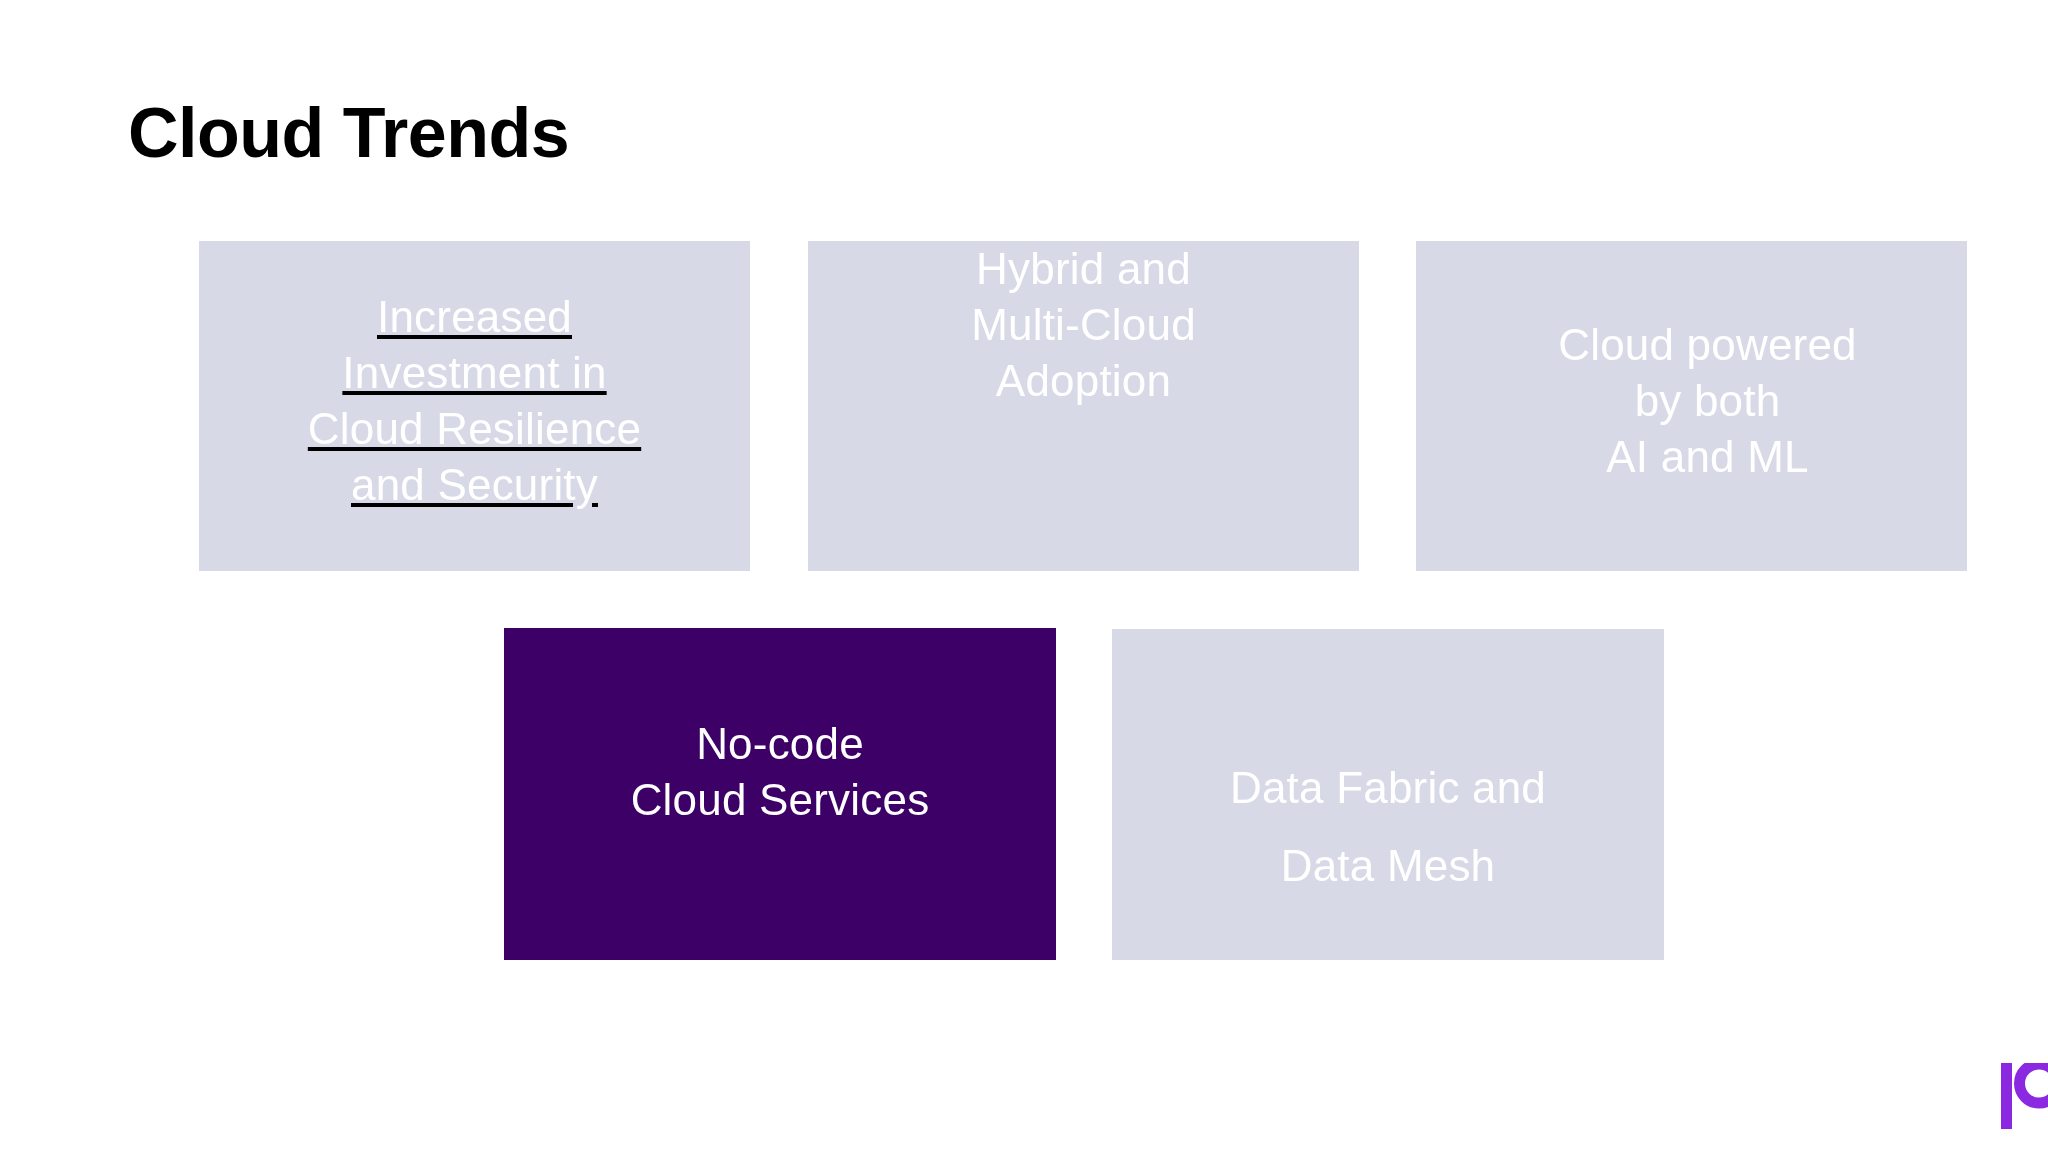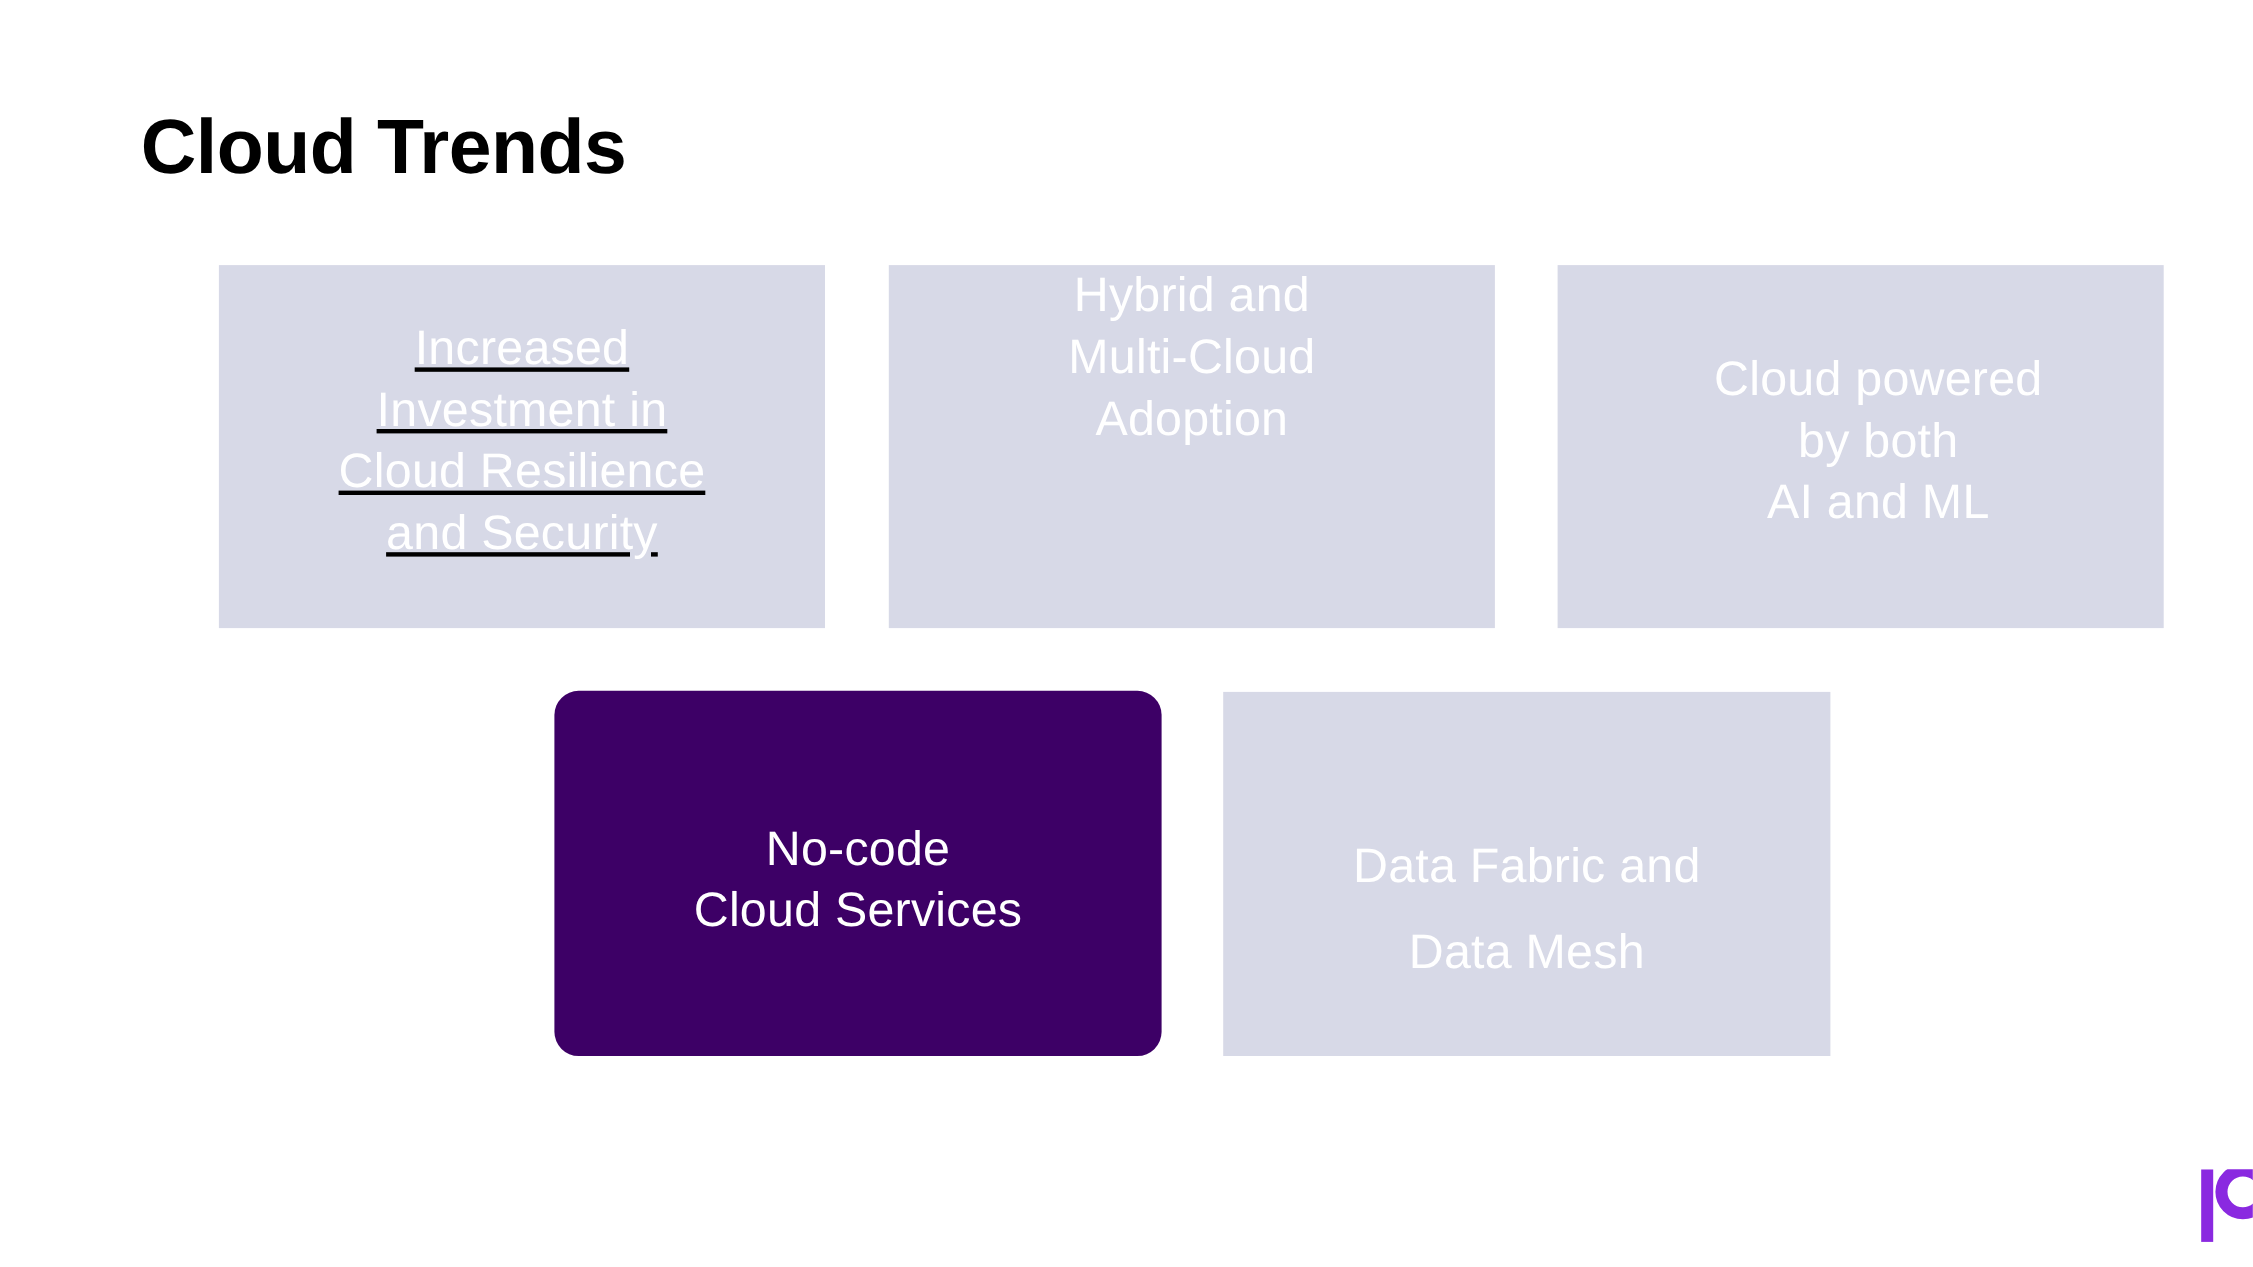--- a/index.html
+++ b/index.html
@@ -74,22 +74,21 @@
   }
   #card-aiml {
     left: 1378px; top: 241px;  width: 551px;  height: 330px;
     padding-top: 76px;
     padding-left: 32px;
   }
 
   
   #card-nocode {
     left: 466px;  top: 628px;  width: 552px;  height: 332px;
-    padding-top: 116px;
-    border-radius: 22px;
+    padding-top: 88px;
   }
   #card-datafabric {
     left: 1074px; top: 629px;  width: 552px;  height: 331px;
     padding-top: 120px;
   }
   #card-datafabric .card-text {
     line-height: 78px;
   }
 
   

